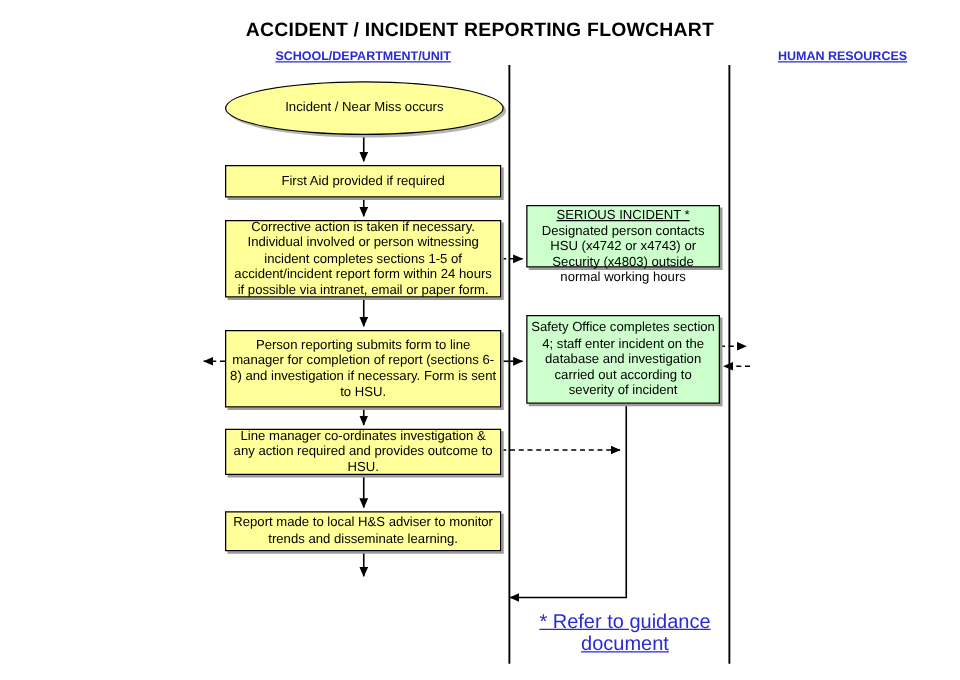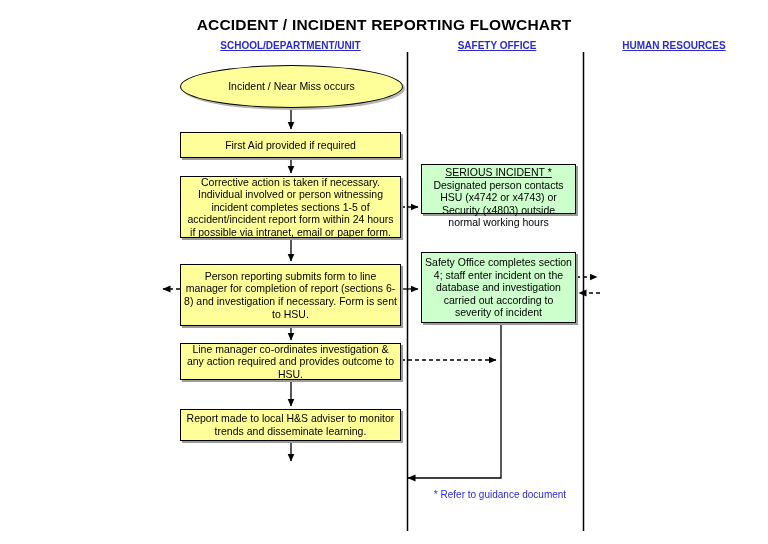--- a/index.html
+++ b/index.html
@@ -22,32 +22,31 @@
     text-align:center;font-size:10.5px;line-height:1.2;padding:1px 3px;
     box-shadow:2px 2px 0 0 #9b9b9b;
   }
   .yellow{background:#FFFF99;}
   .green{background:#CCFFCC;}
   .cyan{background:#CCFFFF;}
   .ellipse{border-radius:50%;box-shadow:2px 2px 0 0 #b5b5b5;}
   .node .heading{text-decoration:underline;display:block;}
   .footnote{
     position:absolute;left:417px;top:489px;width:166px;text-align:center;
-    font-size:10px;color:#2A2AD2;
+    font-size:16px;color:#2A2AD2;text-decoration:underline;
   }
 </style>
 </head>
 <body>
 
 <div class="stage">
 
   <div class="title">ACCIDENT / INCIDENT REPORTING FLOWCHART</div>
 
   <div class="col-header" style="left:180px;width:221px;">SCHOOL/DEPARTMENT/UNIT</div>
-  <div class="col-header" style="left:417px;width:160px;">SAFETY OFFICE</div>
   <div class="col-header" style="left:594px;width:160px;">HUMAN RESOURCES</div>
 
   <svg class="overlay" viewBox="0 0 768 544" xmlns="http://www.w3.org/2000/svg">
     <defs>
       <marker id="ah" markerWidth="9" markerHeight="8" refX="7.5" refY="3.5" orient="auto" markerUnits="userSpaceOnUse">
         <path d="M0,0 L8,3.5 L0,7 z" fill="#000"></path>
       </marker>
     </defs>
 
     <line x1="407.5" y1="52" x2="407.5" y2="531" stroke="#000" stroke-width="1.5"></line>

